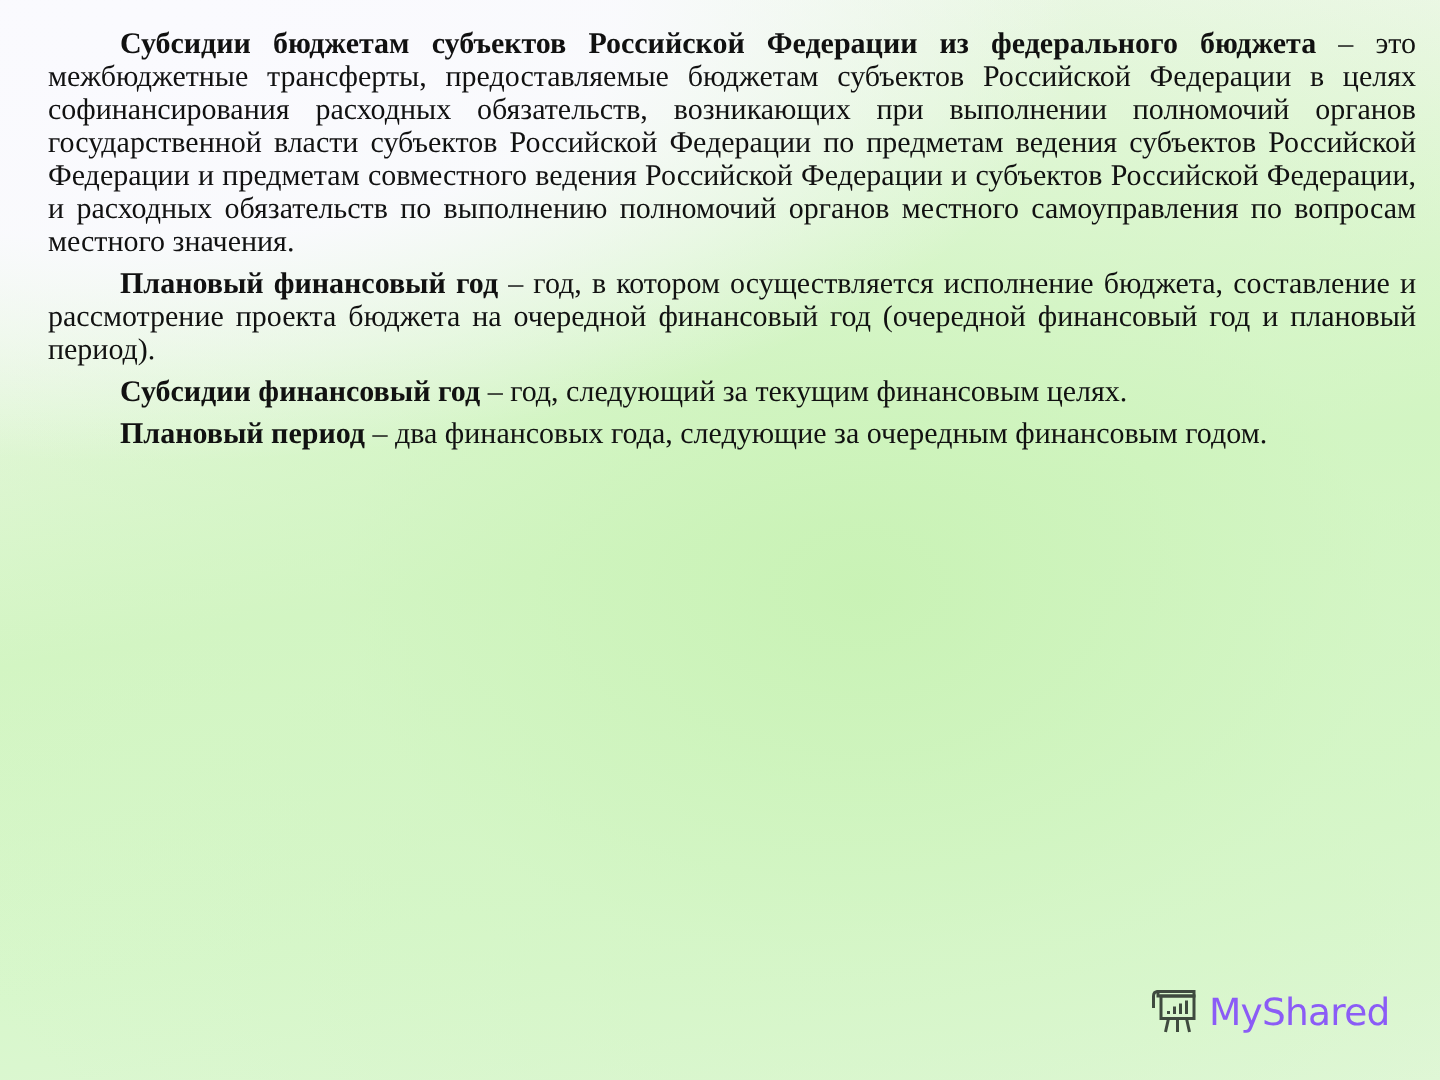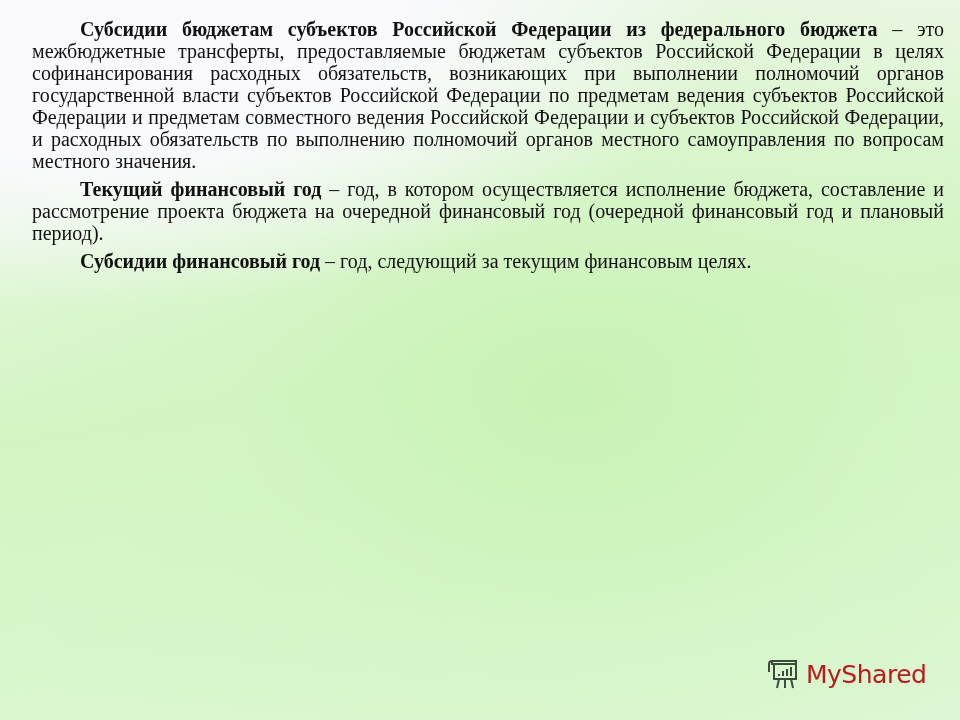--- a/index.html
+++ b/index.html
@@ -44,35 +44,38 @@
       color: #3e4a3e;
     }
     .logo-icon {
       width: 34px;
       height: 34px;
     }
     .logo-text {
       font-family: "DejaVu Sans", "Liberation Sans", sans-serif;
       font-size: 25px;
       letter-spacing: -0.5px;
-      color: #b91c1c;
+      color: #8b5cf6;
     }
   </style>
 </head>
 <body>
 
 <div class="slide">
   <p class="para">
     <span class="term">Субсидии бюджетам субъектов Российской Федерации из федерального бюджета</span><span> – это межбюджетные трансферты, предоставляемые бюджетам субъектов Российской Федерации в целях софинансирования расходных обязательств, возникающих при выполнении полномочий органов государственной власти субъектов Российской Федерации по предметам ведения субъектов Российской Федерации и предметам совместного ведения Российской Федерации и субъектов Российской Федерации, и расходных обязательств по выполнению полномочий органов местного самоуправления по вопросам местного значения.</span>
   </p>
   <p class="para">
-    <span class="term">Текущий финансовый год</span><span> – год, в котором осуществляется исполнение бюджета, составление и рассмотрение проекта бюджета на очередной финансовый год (очередной финансовый год и плановый период).</span>
+    <span class="term">Плановый финансовый год</span><span> – год, в котором осуществляется исполнение бюджета, составление и рассмотрение проекта бюджета на очередной финансовый год (очередной финансовый год и плановый период).</span>
   </p>
   <p class="para">
     <span class="term">Субсидии финансовый год</span><span> – год, следующий за текущим финансовым целях.</span>
+  </p>
+  <p class="para">
+    <span class="term">Плановый период</span><span> – два финансовых года, следующие за очередным финансовым годом.</span>
   </p>
 </div>
 
 <div class="logo">
   <svg class="logo-icon" viewBox="0 0 34 34" fill="none" stroke="#3f4a3f" stroke-width="2">
     <path d="M4 4 h24 v3 h-24 z"></path>
     <path d="M4 4 q-3 0 -3 3 v8"></path>
     <rect x="6" y="7" width="22" height="15"></rect>
     <line x1="11" y1="19" x2="11" y2="17"></line>
     <line x1="15" y1="19" x2="15" y2="14"></line>

